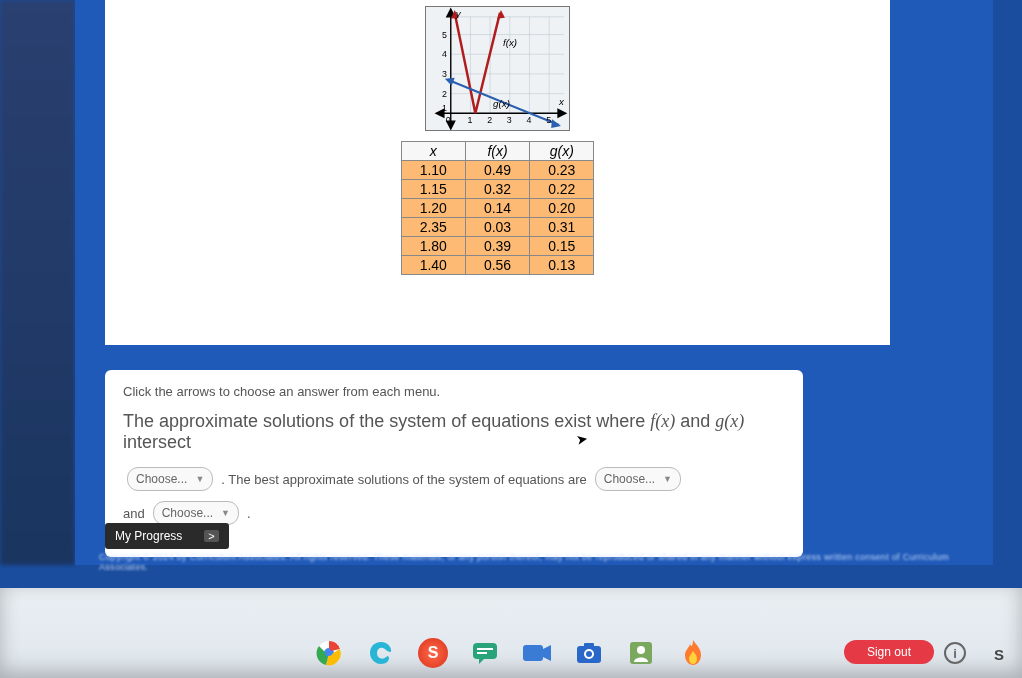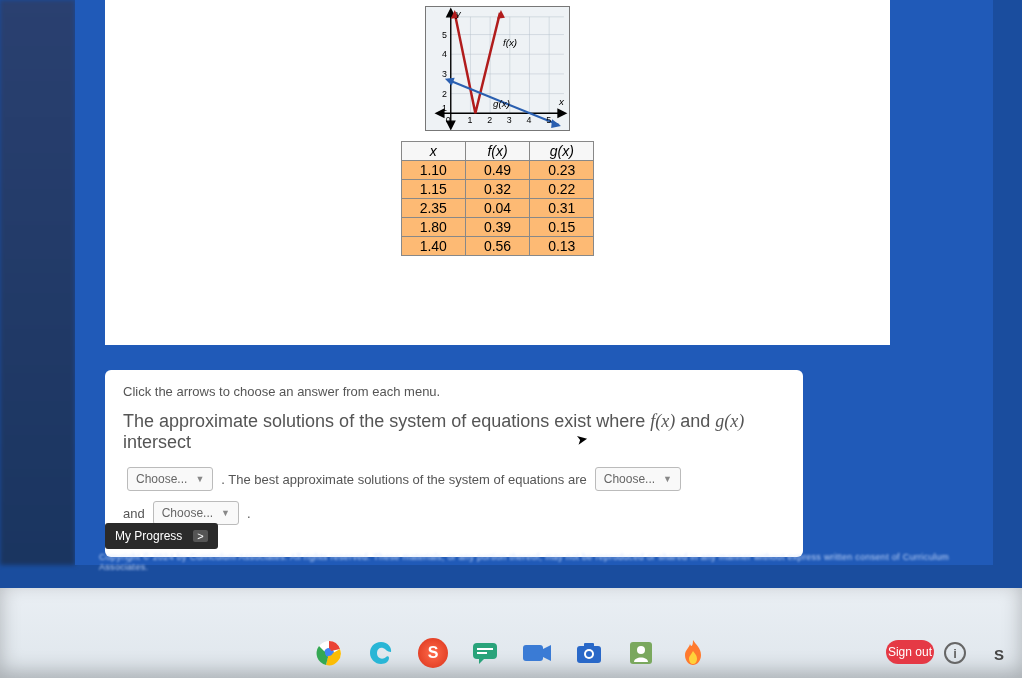--- a/index.html
+++ b/index.html
@@ -65,37 +65,37 @@
 .q-instr { margin-bottom: 12px; }
 .q-line { color: #555; margin-bottom: 14px; font-size: 18px;}
 .mathit { font-style: italic; font-family: 'Times New Roman', serif;}
 .dropdown {
   display: inline-flex; align-items: center;
   border: 1px solid #bbb;
   background: #f9f9f9;
   padding: 4px 8px;
   font-size: 12px;
   color: #666;
-  border-radius: 3px;
+  border-radius: 11px;
   cursor: pointer;
   margin: 0 4px;
   vertical-align: middle;
 }
 .dropdown .caret { margin-left: 8px; font-size: 9px; color: #888; }
 .q-row { margin-bottom: 10px; display:flex; align-items:center; flex-wrap:wrap; gap:4px;}
 .progress-btn {
   position: absolute;
   left: 30px; top: 523px;
   background: #2a2a2a;
   color: #fff;
   padding: 6px 10px;
   font-size: 12px;
   border-radius: 3px;
   cursor: pointer;
-  display: flex; align-items: center; gap: 9px;
+  display: flex; align-items: center; gap: 20px;
 }
 .progress-btn .chev {
   background: #555; padding: 0 4px; border-radius: 2px;
   font-size: 11px; margin-left: 2px;
 }
 .copyright {
   position: absolute;
   left: 24px; top: 552px;
   color: #cfe0ff;
   font-size: 9px;
@@ -115,21 +115,21 @@
   display: flex; justify-content: center; gap: 22px;
 }
 .dock-icon {
   width: 30px; height: 30px; border-radius: 50%;
   display: flex; align-items:center; justify-content:center;
   font-size: 16px; font-weight: bold;
   cursor: pointer;
 }
 .signout-pill {
   position: absolute; right: 88px; bottom: 14px;
-  background: #e53945; color: #fff; padding: 5px 2px;
+  background: #e53945; color: #fff; padding: 5px 23px;
   border-radius: 14px; font-size: 12px; cursor: pointer;
 }
 .badge-i {
   position: absolute; right: 56px; bottom: 14px;
   width: 22px; height: 22px; border-radius: 50%;
   border: 2px solid #666; color: #666;
   display:flex;align-items:center;justify-content:center;
   font-size: 13px; font-weight: bold;
 }
 .right-letter{
@@ -217,22 +217,27 @@
               <td>1.10</td>
               <td>0.49</td>
               <td>0.23</td>
             </tr>
         <tr>
               <td>1.15</td>
               <td>0.32</td>
               <td>0.22</td>
             </tr>
         <tr>
+              <td>1.20</td>
+              <td>0.14</td>
+              <td>0.20</td>
+            </tr>
+        <tr>
               <td>2.35</td>
-              <td>0.04</td>
+              <td>0.03</td>
               <td>0.31</td>
             </tr>
         <tr>
               <td>1.80</td>
               <td>0.39</td>
               <td>0.15</td>
             </tr>
         <tr>
               <td>1.40</td>
               <td>0.56</td>

